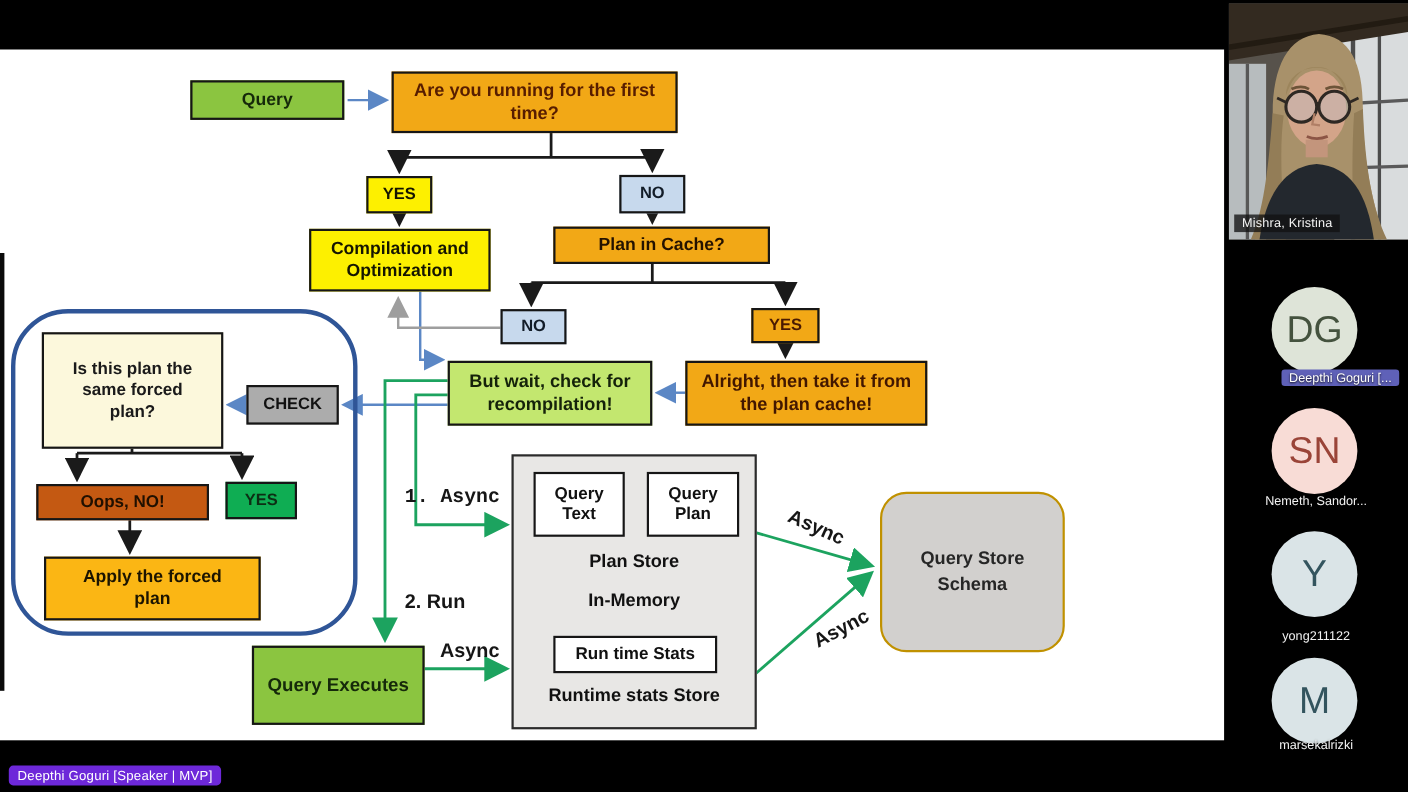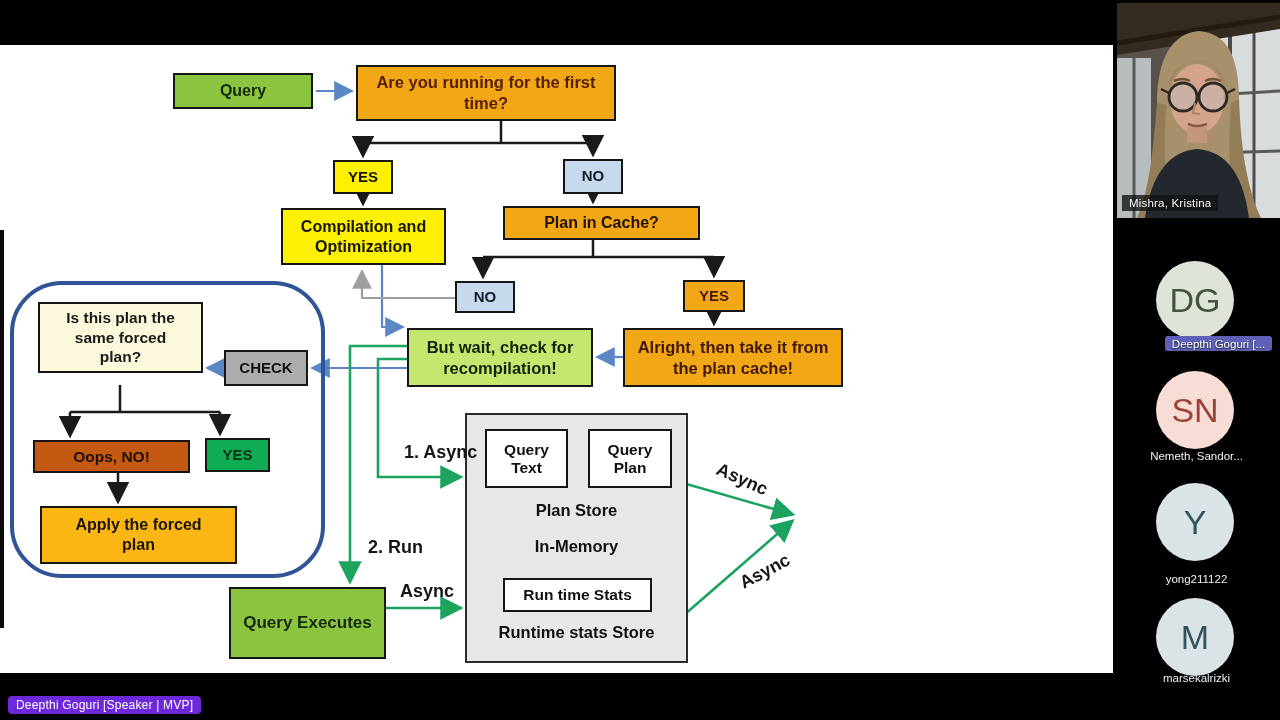--- a/index.html
+++ b/index.html
@@ -125,38 +125,41 @@
     <div class="node yellow" style="left:281px;top:163px;width:165px;height:57px;font-size:16px;">Compilation and Optimization</div>
     <div class="node orange" style="left:503px;top:161px;width:197px;height:34px;font-size:16px;color:#241200;">Plan in Cache?</div>
 
     <div class="node lblue" style="left:455px;top:236px;width:60px;height:32px;font-size:15px;">NO</div>
     <div class="node orange" style="left:683px;top:235px;width:62px;height:32px;font-size:15px;">YES</div>
 
     <div class="node lgreen" style="left:407px;top:283px;width:186px;height:59px;font-size:16.5px;">But wait, check for recompilation!</div>
     <div class="node orange" style="left:623px;top:283px;width:220px;height:59px;font-size:16.5px;color:#421700;">Alright, then take it from the plan cache!</div>
 
     <div id="forced-container"></div>
-    <div class="node cream" style="left:38px;top:257px;width:165px;height:71px;font-size:15.5px;padding:0 20px;">Is this plan the same forced plan?</div>
+    <div class="node cream" style="left:38px;top:257px;width:165px;height:106px;font-size:15.5px;padding:0 20px;">Is this plan the same forced plan?</div>
     <div class="node grey" style="left:224px;top:305px;width:84px;height:36px;font-size:15px;">CHECK</div>
     <div class="node dorange" style="left:33px;top:395px;width:157px;height:33px;font-size:15.5px;">Oops, NO!</div>
     <div class="node dgreen" style="left:205px;top:393px;width:65px;height:34px;font-size:15px;">YES</div>
     <div class="node amber" style="left:40px;top:461px;width:197px;height:58px;font-size:16px;padding:0 24px;">Apply the forced plan</div>
 
     <div class="node bgreen" style="left:229px;top:542px;width:157px;height:72px;font-size:17px;">Query Executes</div>
 
     <div id="plan-store-box"></div>
     <div class="inner-white" style="left:485px;top:384px;width:83px;height:59px;font-size:15.5px;">Query Text</div>
     <div class="inner-white" style="left:588px;top:384px;width:84px;height:59px;font-size:15.5px;">Query Plan</div>
     <div class="store-label" style="top:456px;font-size:16.5px;">Plan Store</div>
     <div class="store-label" style="top:492px;font-size:16.5px;">In-Memory</div>
     <div class="inner-white" style="left:503px;top:533px;width:149px;height:34px;font-size:15.5px;">Run time Stats</div>
     <div class="store-label" style="top:578px;font-size:16.5px;">Runtime stats Store</div>
 
-
-    <div class="flow-label" style="left:404px;top:397px;">1. Async</div>
+    <div id="qss">
+        <span style="width:110px;">Query Store Schema</span>
+      </div>
+
+    <div class="flow-label" style="left:368px;top:397px;font-family:Liberation Mono, monospace;">1. Async</div>
     <div class="flow-label" style="left:368px;top:492px;">2. Run</div>
     <div class="flow-label" style="left:400px;top:536px;">Async</div>
     <div class="flow-label" style="left:715px;top:424px;transform:rotate(24deg);">Async</div>
     <div class="flow-label" style="left:738px;top:516px;transform:rotate(-28deg);">Async</div>
   </div>
 
   <div id="slide-left-strip"></div>
 
   <div id="sidebar">
 

